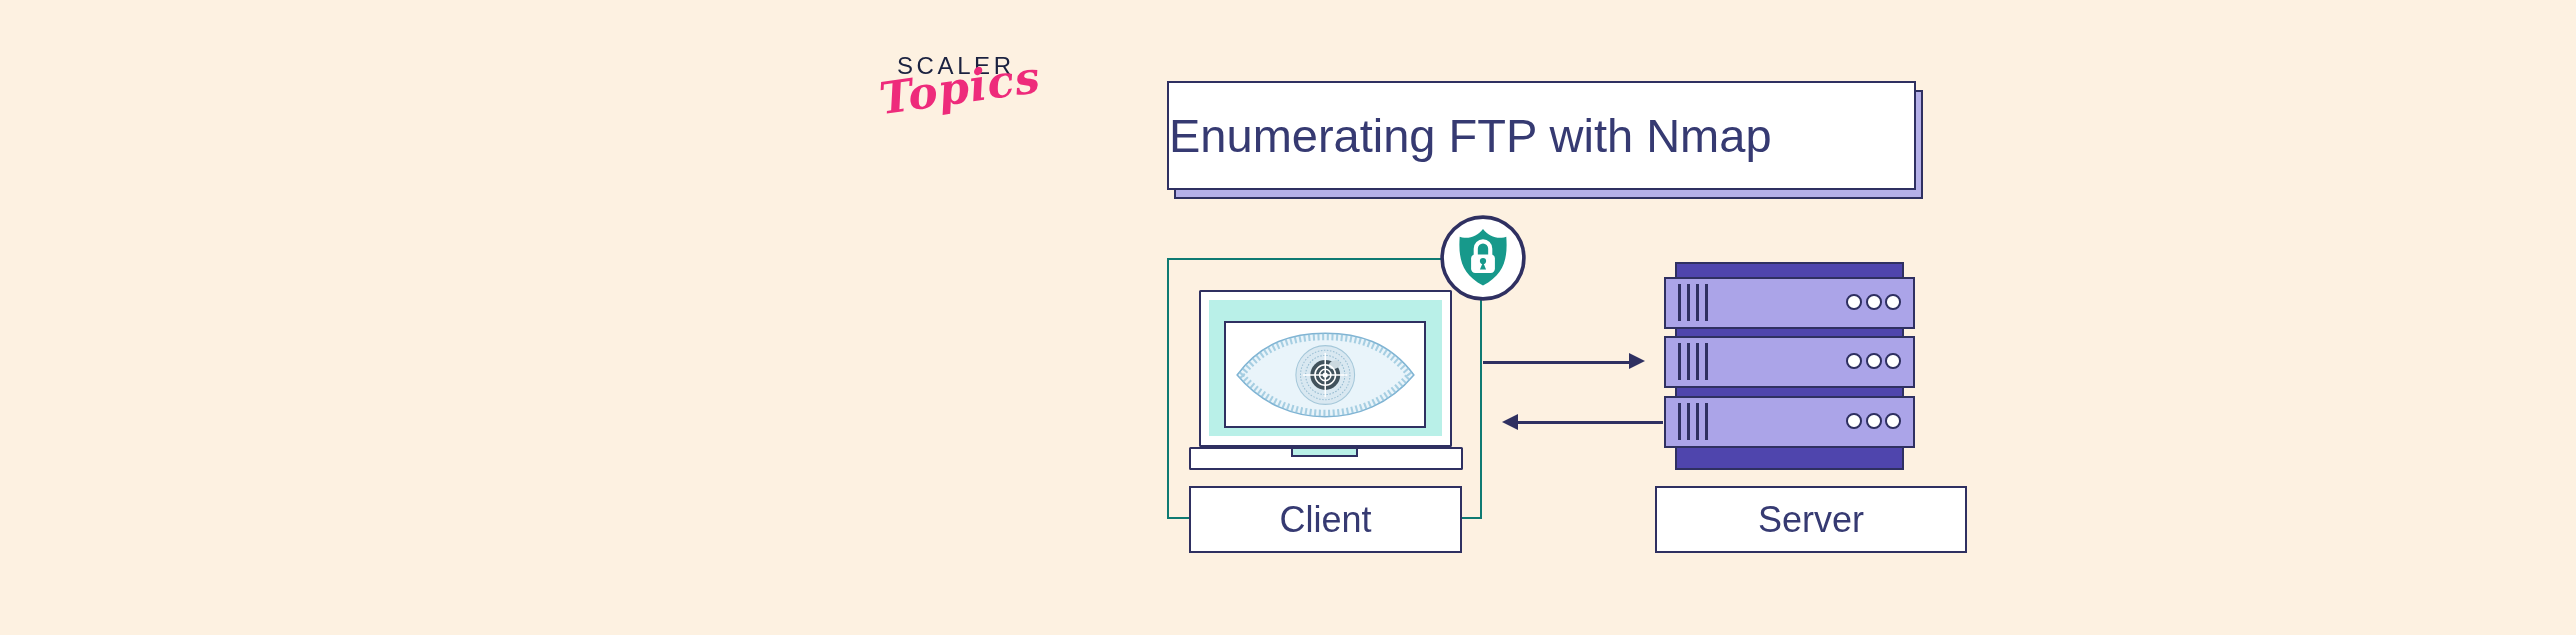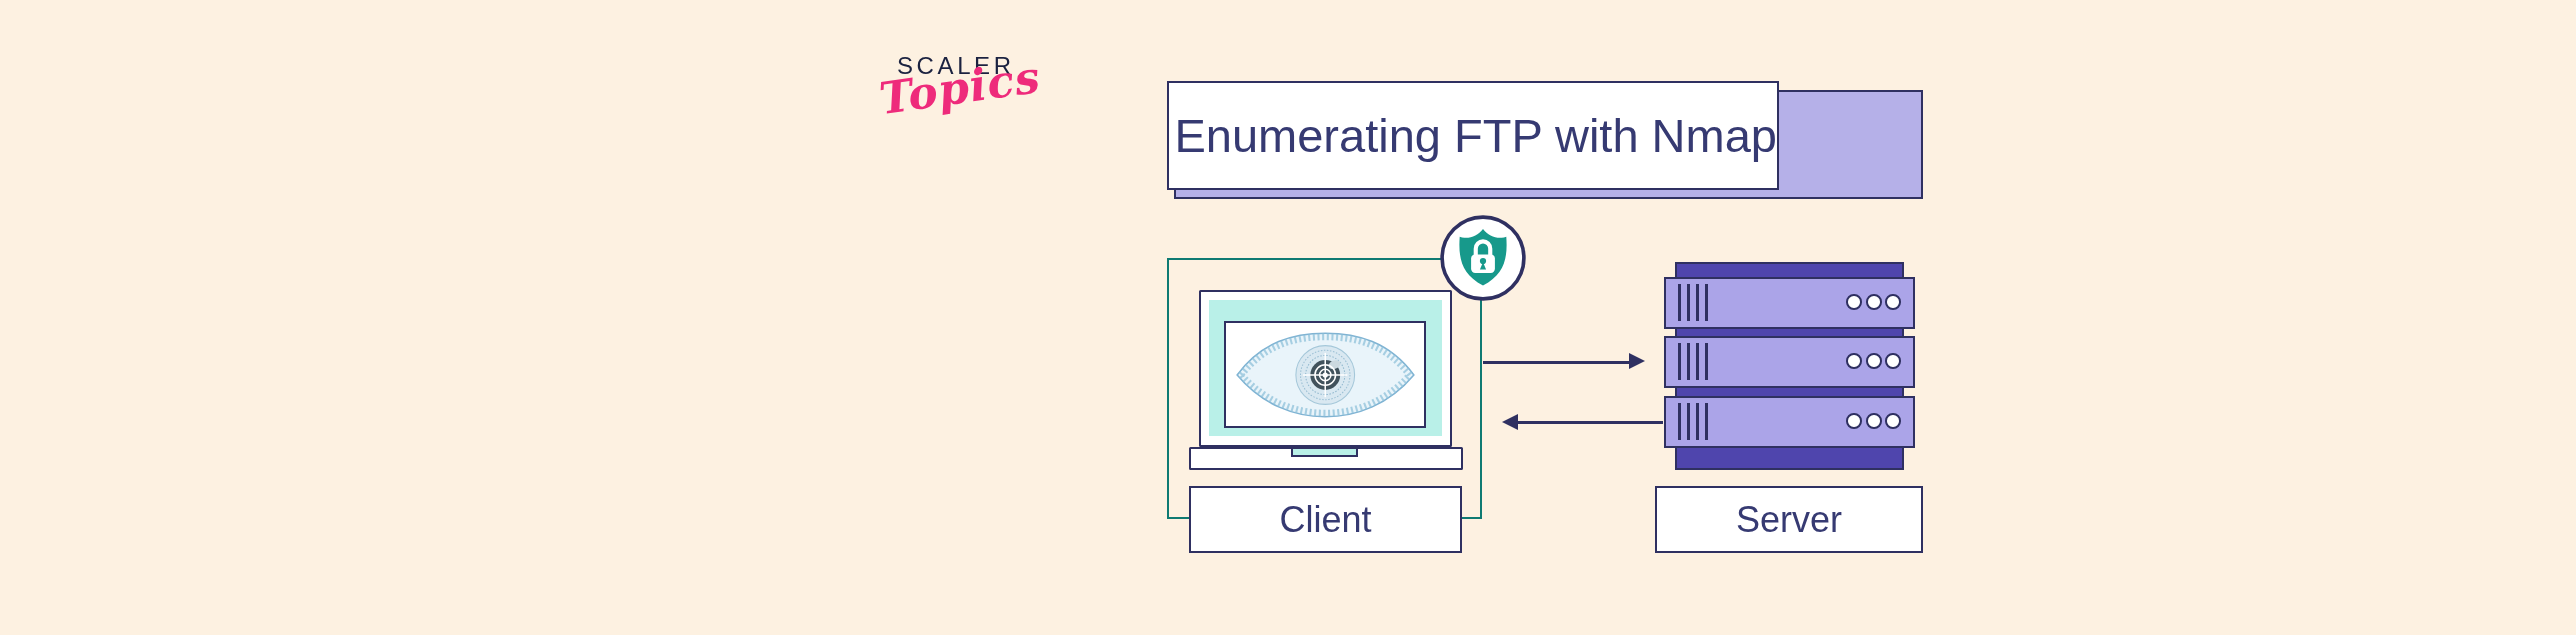--- a/index.html
+++ b/index.html
@@ -15,43 +15,43 @@
   
   .logo-scaler{left:897px; top:52px; font-size:24px; font-weight:normal; letter-spacing:3.6px;
                color:var(--logo-ink);}
   .logo-topics{left:879px; top:63px; width:149px; font-family:"DejaVu Serif", serif;
                font-style:italic; font-weight:bold; font-size:44px; color:var(--pink);
                transform:rotate(-8deg); letter-spacing:1px;}
 
   
   .title-shadow{left:1174px; top:90px; width:749px; height:109px;
                 background:var(--lavender); border:2.1px solid var(--ink);}
-  .title-box{left:1167px; top:81px; width:612px; height:109px; background:var(--white);
-             border:2.6px solid var(--ink); display:flex; align-items:center; justify-content:flex-end;}
+  .title-box{left:1167px; top:81px; width:749px; height:109px; background:var(--white);
+             border:2.6px solid var(--ink); display:flex; align-items:center; justify-content:flex-start;}
   .title-box span{font-size:47px; color:var(--text);}
 
   
   .teal-frame{left:1167px; top:258px; width:315px; height:261px; border:2.1px solid var(--teal);}
   .laptop-bezel{left:1199px; top:290px; width:253px; height:157px; background:var(--white);
                 border:2.6px solid var(--ink); border-radius:1.5px;}
   .laptop-mint{left:1209px; top:300px; width:233px; height:136px; background:var(--mint);}
   .laptop-inner{left:1224px; top:321px; width:202px; height:107px; background:var(--white);
                 border:2.6px solid var(--ink);}
   .eye-svg{left:1232px; top:327px; width:187px; height:96px;}
   .laptop-base{left:1189px; top:447px; width:274px; height:23px; background:var(--white);
                border:2.6px solid var(--ink); border-radius:1.5px;}
   .laptop-notch{left:1291px; top:447px; width:67px; height:10.3px; background:var(--mint);
                 border:2.1px solid var(--ink);}
 
   
   .label-box{background:var(--white); border:2.6px solid var(--ink); display:flex;
              align-items:center; justify-content:center;}
   .label-box span{font-size:36px; color:var(--text);}
   .client-box{left:1189px; top:486px; width:273px; height:67px;}
-  .server-box{left:1655px; top:486px; width:268px; height:67px;}
+  .server-box{left:1655px; top:486px; width:312px; height:67px;}
 
   
   .shield-svg{left:1439px; top:214px; width:88px; height:88px;}
 
   
   .arrow-line{height:2.6px; background:var(--ink);}
   .arrow-line.to-server{left:1483px; top:361px; width:149px;}
   .arrow-line.to-client{left:1517px; top:421px; width:146px;}
   .arrow-head{width:0; height:0;}
   .arrow-head.right{left:1629px; top:353px; border-left:16.5px solid var(--ink);

